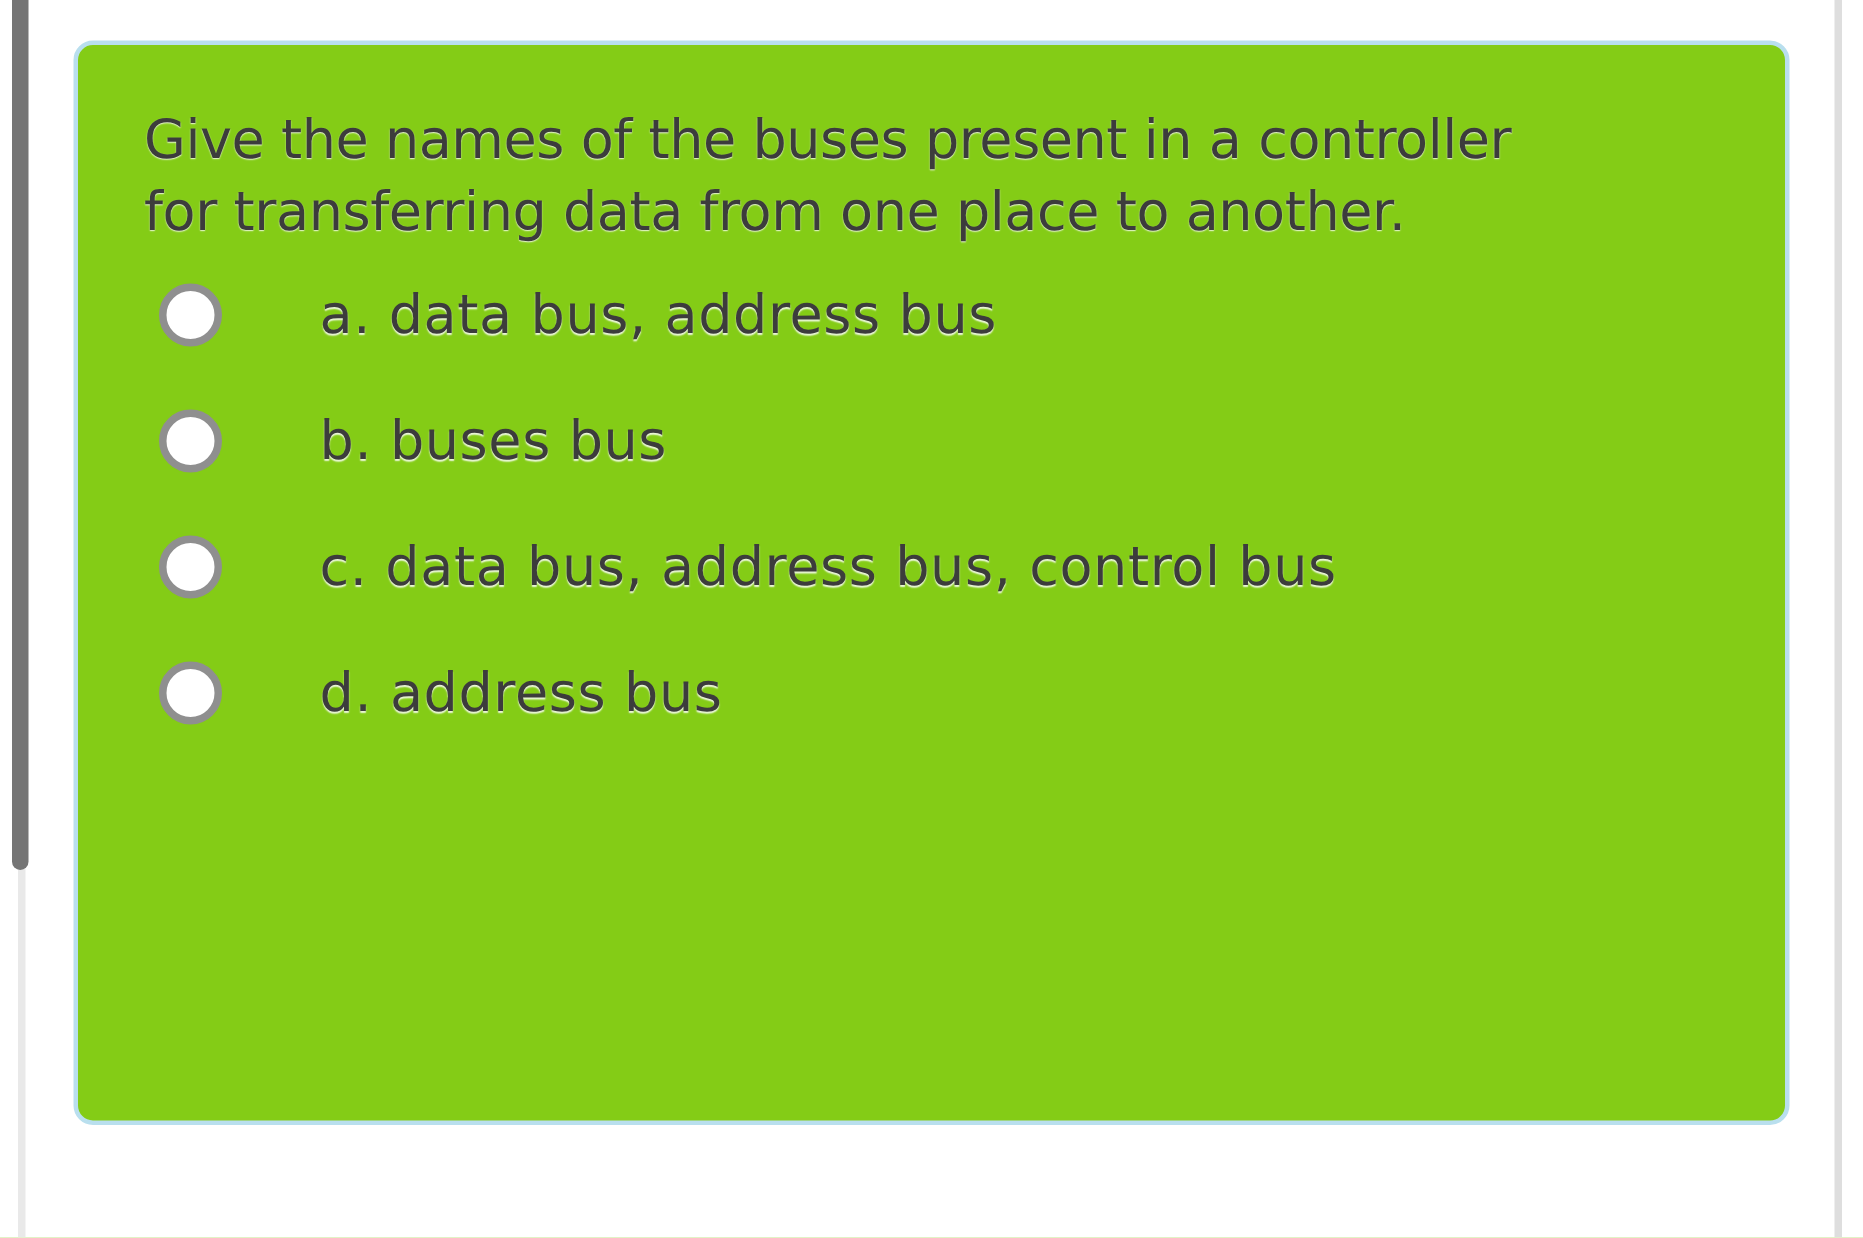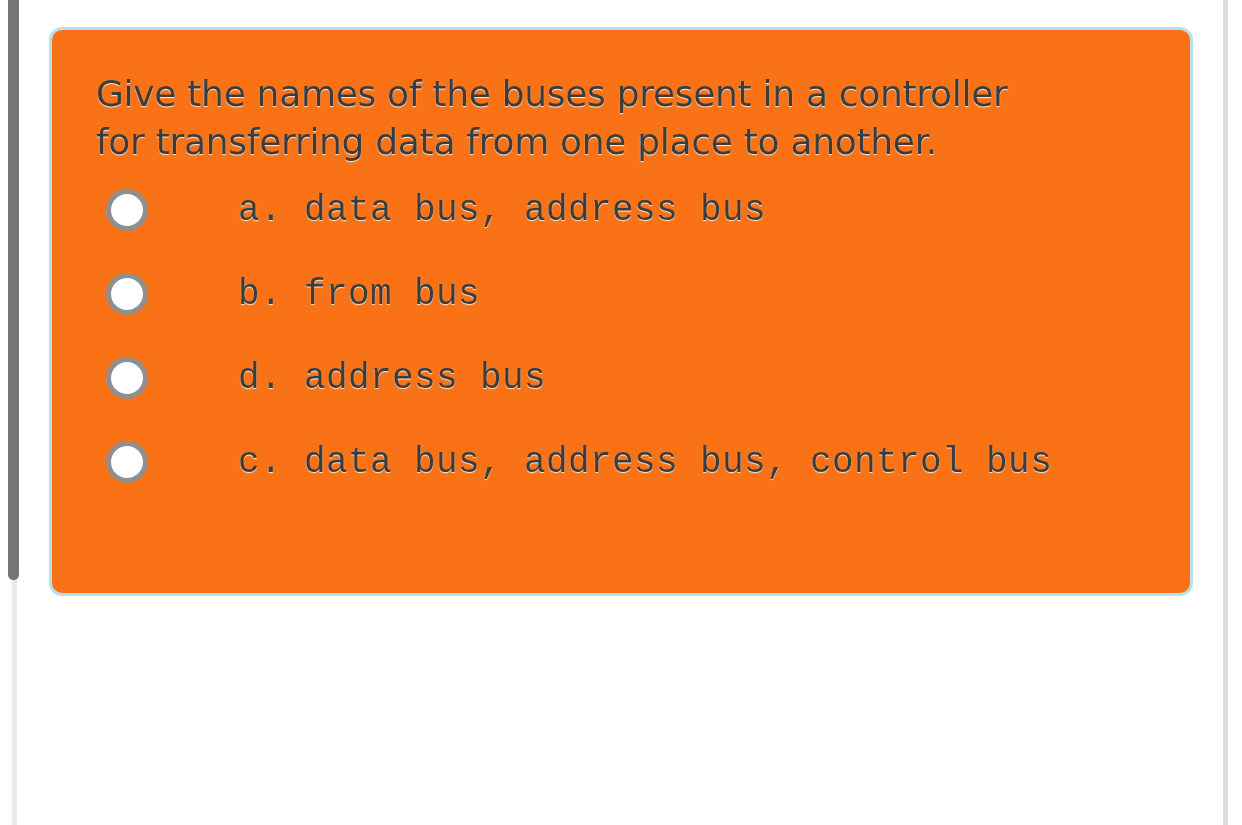--- a/index.html
+++ b/index.html
@@ -31,22 +31,22 @@
     position: absolute;
     left: 1223px; top: 0;
     width: 5px; height: 825px;
     background: #dedede;
     z-index: 1;
   }
   
   .question-card {
     position: absolute;
     left: 49px; top: 27px;
-    width: 1144px; height: 569px;
-    background: #f97316;
+    width: 1144px; height: 723px;
+    background: #84cc16;
     border: 3px solid #b9dfee;
     border-radius: 13px;
     z-index: 3;
   }
   .card-inner {
     padding: 40px 44px 0 44px;
     color: #3c3c3c;
   }
   .question-text {
     font-size: 36px;
@@ -72,26 +72,25 @@
     cursor: pointer;
   }
   .radio {
     width: 42px; height: 42px;
     border: 5px solid #8f8f8f;
     border-radius: 50%;
     background: #ffffff;
     flex: 0 0 auto;
   }
   .option-label {
-    margin-left: 90px;
+    margin-left: 65px;
     font-size: 36px;
     letter-spacing: 0.4px;
     text-shadow: 0 1px 1px rgba(255,255,255,0.85);
     white-space: nowrap;
-    font-family: Liberation Mono, monospace;
   }
 </style>
 </head>
 <body>
 
 <div class="scroll-track-left"></div>
 <div class="scroll-thumb-left"></div>
 <div class="scroll-track-right"></div>
 
 <div class="question-card">
@@ -100,25 +99,25 @@
 for transferring data from one place to another.</div>
 
 
     <div class="options">
       <div class="option-row">
         <span class="radio"></span>
         <span class="option-label">a. data bus, address bus</span>
       </div>
       <div class="option-row">
         <span class="radio"></span>
-        <span class="option-label">b. from bus</span>
+        <span class="option-label">b. buses bus</span>
+      </div>
+      <div class="option-row">
+        <span class="radio"></span>
+        <span class="option-label">c. data bus, address bus, control bus</span>
       </div>
       <div class="option-row">
         <span class="radio"></span>
         <span class="option-label">d. address bus</span>
-      </div>
-      <div class="option-row">
-        <span class="radio"></span>
-        <span class="option-label">c. data bus, address bus, control bus</span>
       </div>
     </div>
   </div>
 </div>
 
 </body></html>

